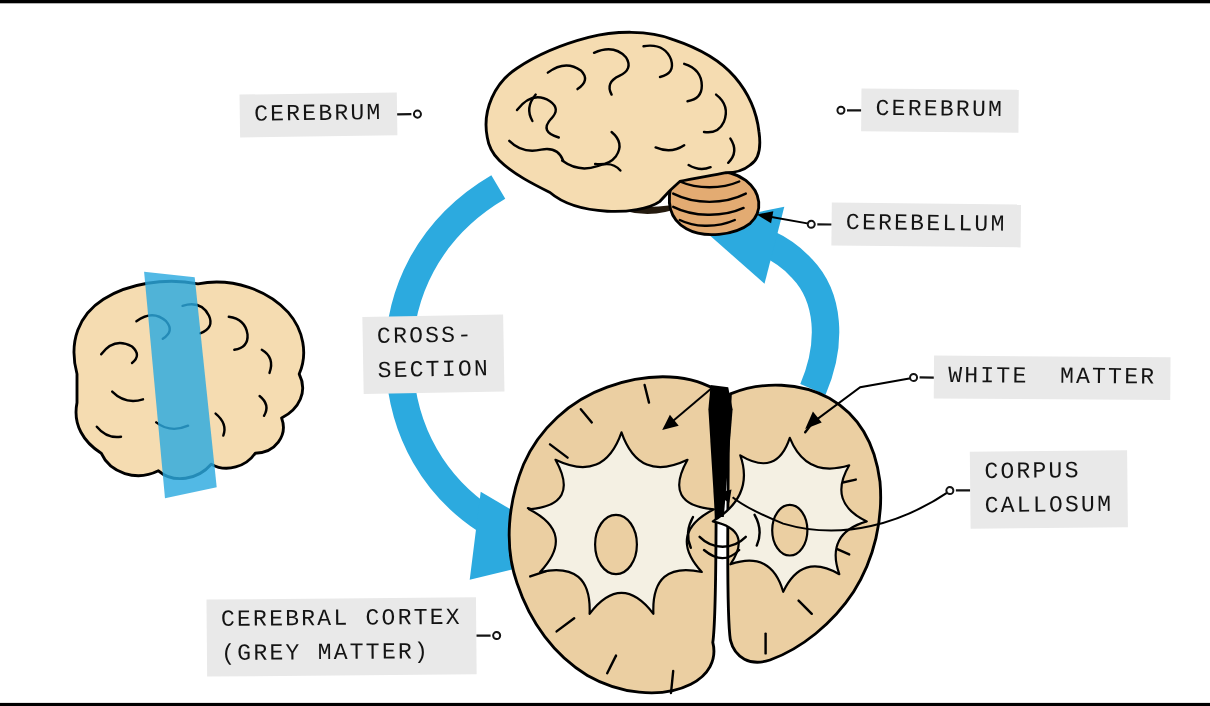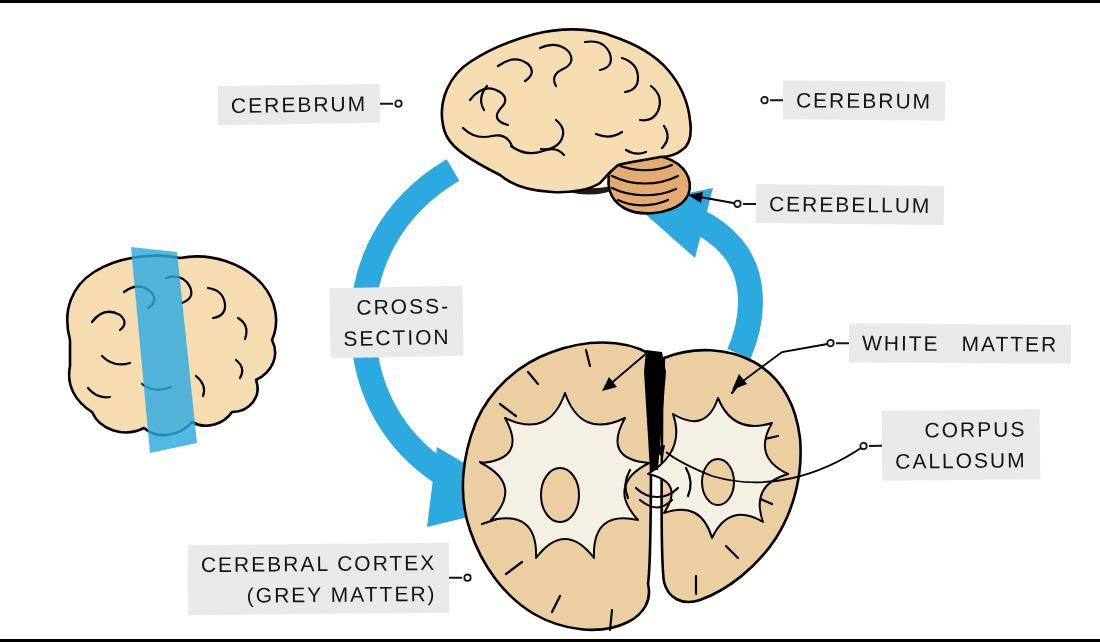--- a/index.html
+++ b/index.html
@@ -1,20 +1,19 @@
 <!DOCTYPE html>
 <html style="--background: #ffffff; --frame-border: #000000; --arrow-blue: #2caadf; --plane-blue: #2caadf; --label-bg: #e9e9e9; --label-text: #141414; --brain-fill: #f5dcb1; --cerebellum-fill: #e3ab72; --cortex-fill: #ebcfa2; --white-matter-fill: #f4f0e3; --shadow-dark: #241a0e; --outline: #000000;"><head>
 <meta charset="utf-8">
 <style>
   html,body{margin:0;padding:0;background:#fff;}
   .stage{
     position:relative;width:1100px;height:642px;overflow:hidden;
     background:var(--background,#fff);
-    font-family:Liberation Sans, sans-serif;
-    text-align:right;
+    font-family:Liberation Mono, monospace;
   }
   .frame-line{position:absolute;left:0;width:100%;height:3px;background:var(--frame-border,#000);}
   .frame-line.top{top:0;}
   .frame-line.bottom{bottom:0;}
   .art{position:absolute;left:0;top:0;}
 
   
   .outline-path{stroke:var(--outline,#000);stroke-width:2.6;stroke-linejoin:round;}
   .thin-outline{stroke:var(--outline,#000);stroke-width:2;stroke-linejoin:round;}
   .squiggle{fill:none;stroke:var(--outline,#000);stroke-width:2.2;stroke-linecap:round;}

